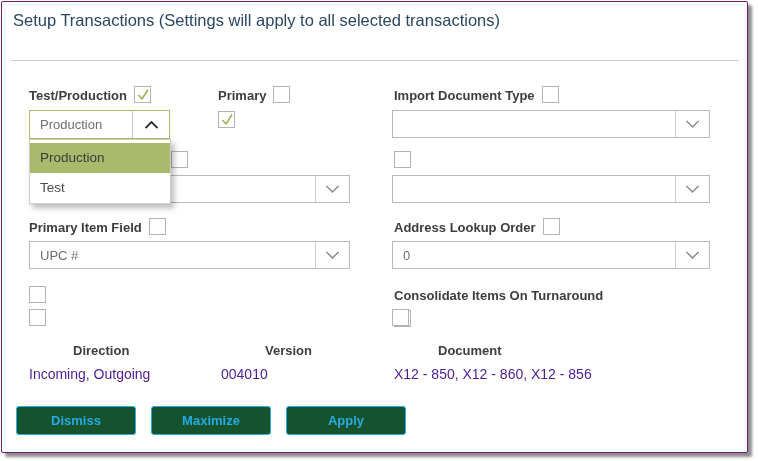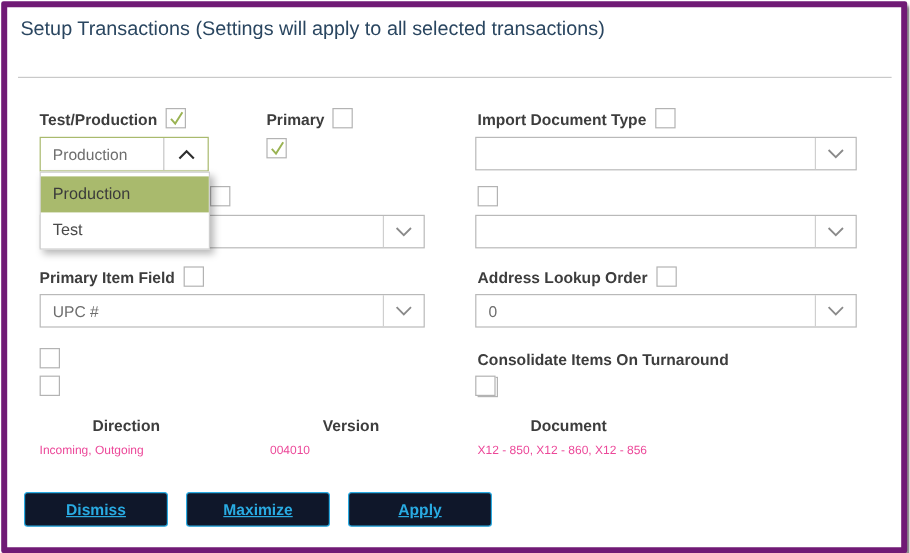--- a/index.html
+++ b/index.html
@@ -1,19 +1,19 @@
 <!DOCTYPE html>
 <html><head>
 <meta charset="utf-8">
 <style>
   html,body{margin:0;padding:0;background:#ffffff;}
   body{font-family:"Liberation Sans",sans-serif;}
   .canvas{position:relative;width:758px;height:461px;background:#fff;overflow:hidden;}
   .dialog{position:absolute;left:1px;top:1px;width:745px;height:450px;background:#fff;
-          border:5px solid #701a75;border-radius:2px;box-shadow:4px 4px 3px rgba(0,0,0,0.45);}
+          border:1px solid #701a75;border-radius:2px;box-shadow:4px 4px 3px rgba(0,0,0,0.45);}
   .title{position:absolute;left:11px;top:9px;font-size:16.5px;color:#2a4660;white-space:nowrap;}
   .divider{position:absolute;left:9px;top:58px;width:728px;height:1px;background:#c9c9c9;}
 
   .label-row{position:absolute;display:flex;align-items:flex-start;gap:7px;white-space:nowrap;}
   .lbl{font-size:13px;font-weight:bold;color:#3d3d3d;line-height:17px;}
   .cb{width:17px;height:17px;background:#fff;border:1px solid #b3b3b3;box-sizing:border-box;
       position:relative;flex:none;}
   .label-row .cb{margin-top:-1px;}
   .cb.abs{position:absolute;}
   .cb svg{position:absolute;left:0px;top:0px;}
@@ -26,25 +26,25 @@
              align-items:center;justify-content:center;}
   .combo.expanded{border:1px solid #a9ba6d;height:29px;}
   .combo.expanded .combo-btn{width:36px;border-left:1px solid #c6c6c6;}
 
   .dropdown{position:absolute;background:#fff;border:1px solid #cfcfcf;
             box-shadow:3px 4px 6px rgba(0,0,0,0.28);z-index:10;padding-top:3px;box-sizing:border-box;}
   .opt{height:30px;line-height:30px;padding-left:10px;font-size:13.5px;color:#4a4a4a;white-space:nowrap;}
   .opt.selected{background:#a9ba6d;color:#3b3b3b;}
 
   .info-label{position:absolute;font-size:13px;font-weight:bold;color:#3d3d3d;white-space:nowrap;padding-left:44px;}
-  .info-value{position:absolute;font-size:10px;color:#ec4899;white-space:nowrap;}
+  .info-value{position:absolute;font-size:14px;color:#4c1d95;white-space:nowrap;}
 
-  .btn{position:absolute;height:29px;background:#0f172a;border:1px solid #29abe2;border-radius:3px;
+  .btn{position:absolute;height:29px;background:#14532d;border:1px solid #29abe2;border-radius:3px;
        color:#29abe2;font-size:13px;font-weight:bold;font-family:"Liberation Sans",sans-serif;
-       cursor:pointer;padding:0;text-decoration:underline;}
+       cursor:pointer;padding:0;}
 </style>
 </head>
 <body>
 
 <div class="canvas">
   <div class="dialog">
 
     <div class="title">Setup Transactions (Settings will apply to all selected transactions)</div>
     <div class="divider"></div>
 

